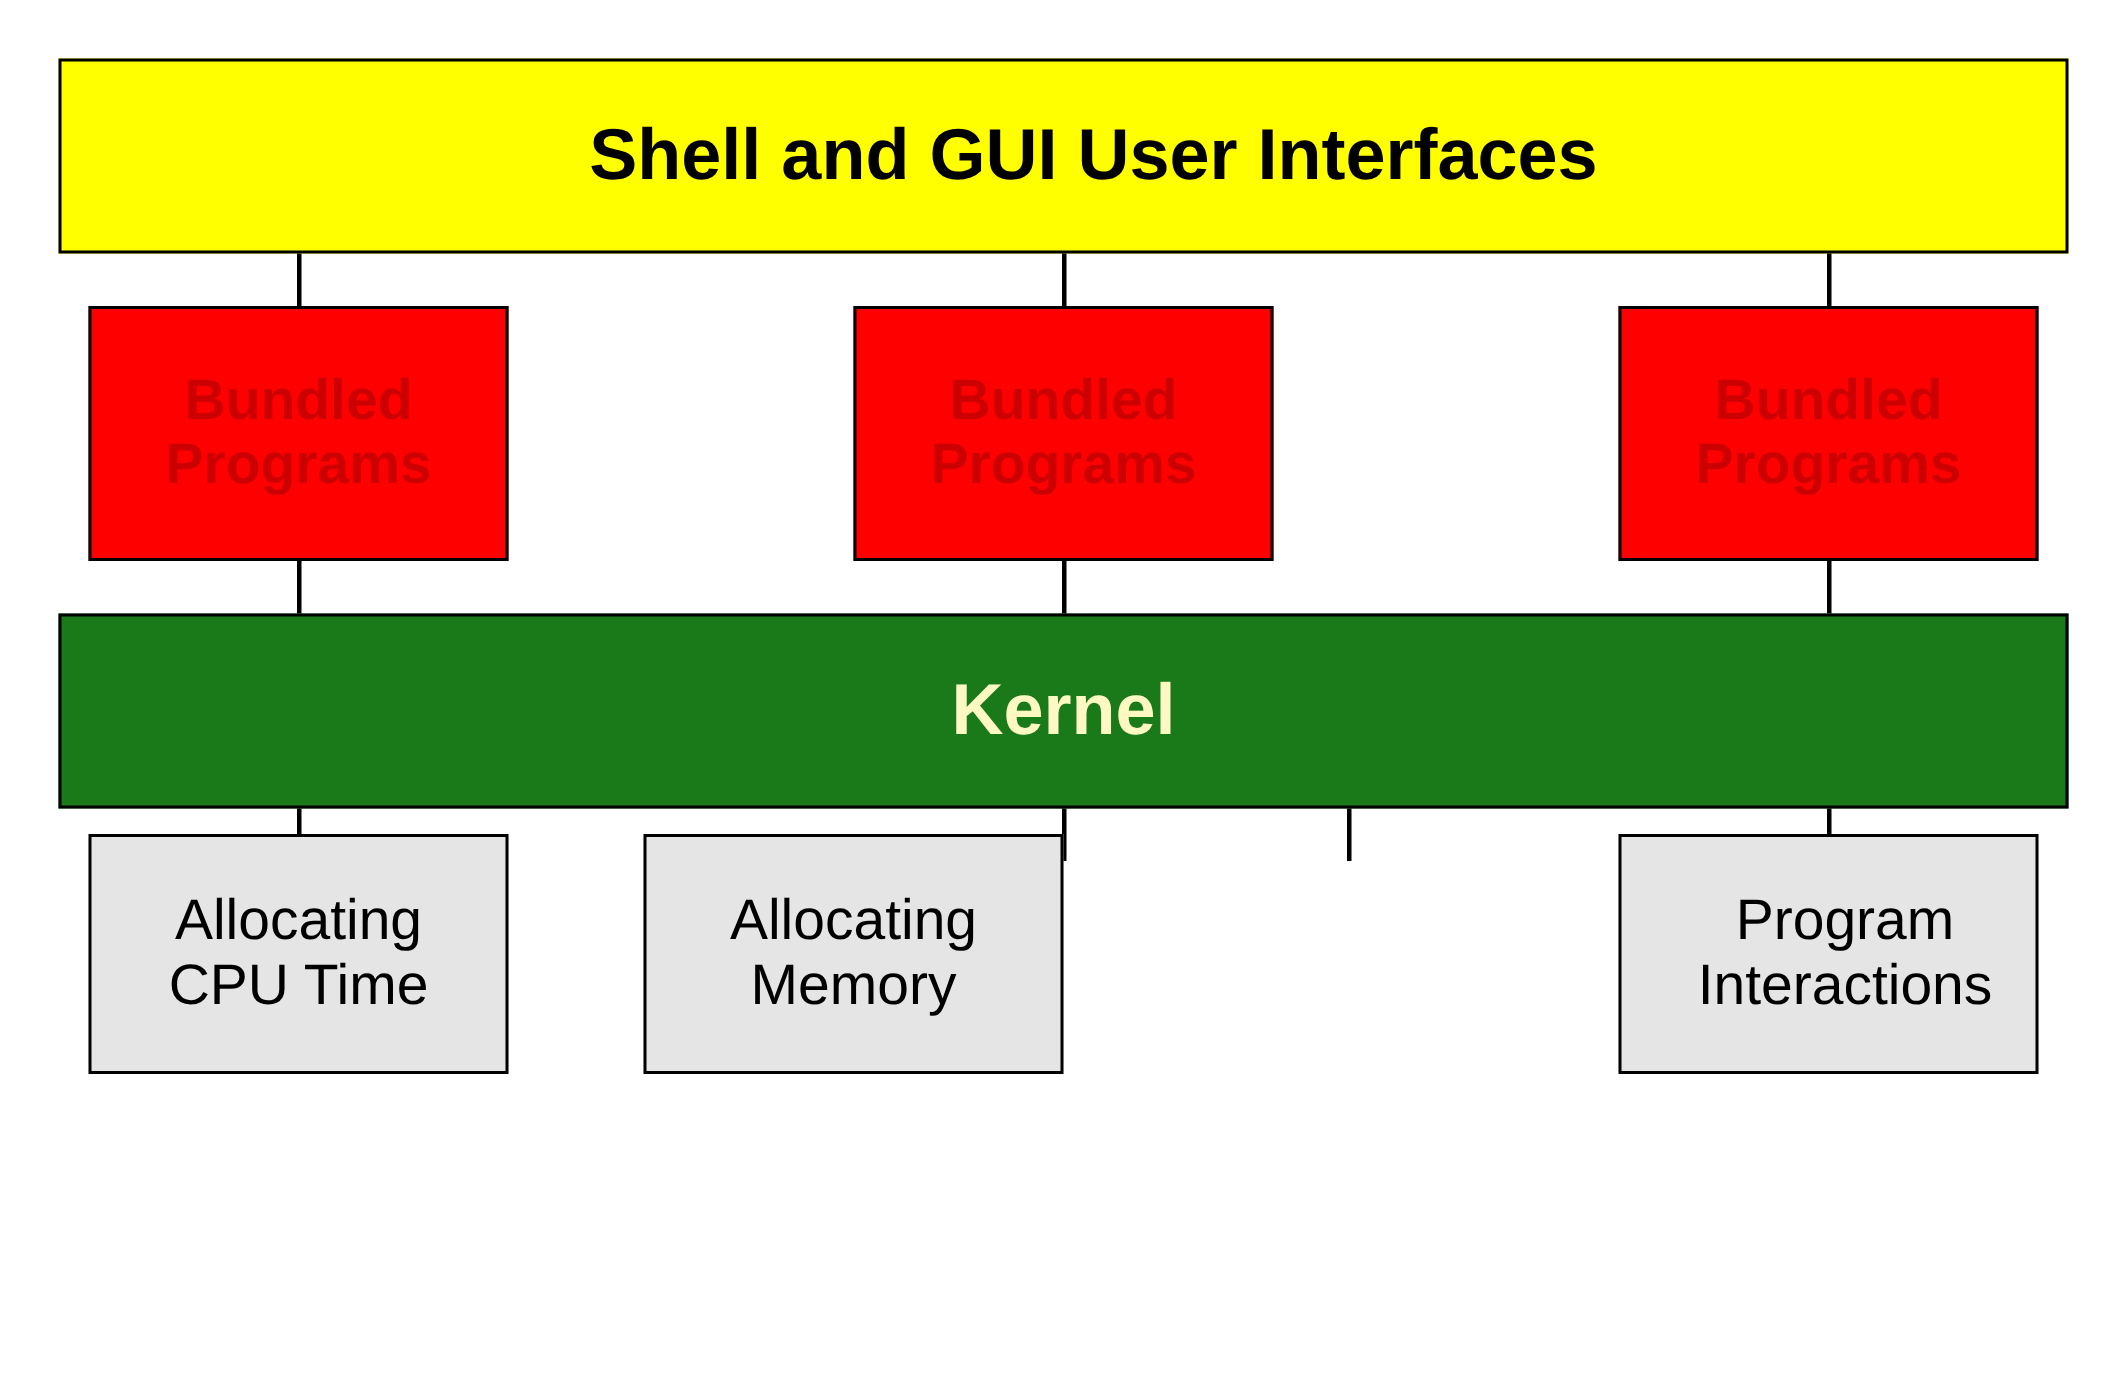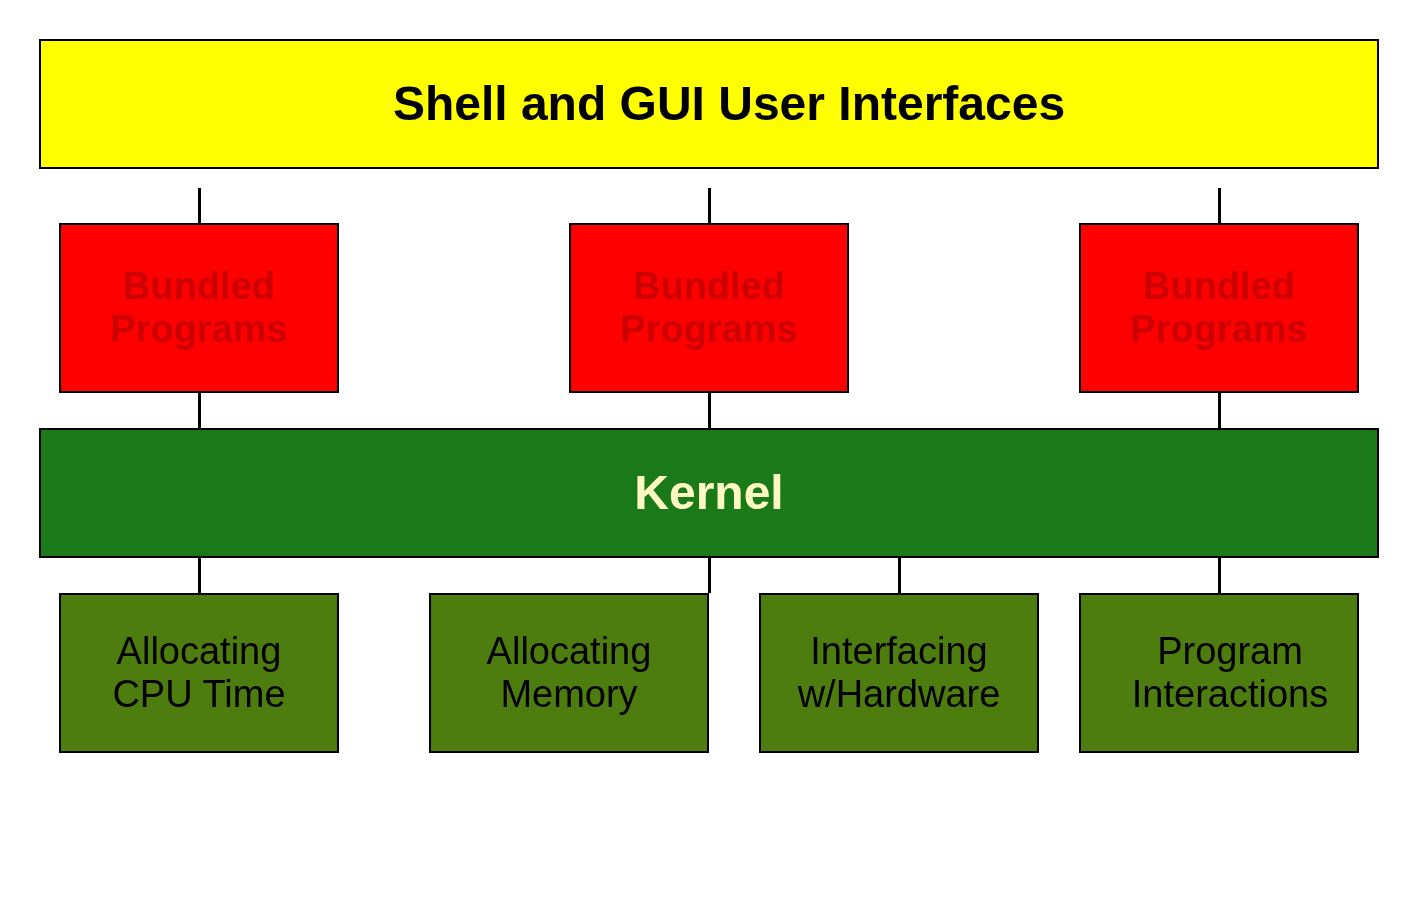--- a/index.html
+++ b/index.html
@@ -46,21 +46,20 @@
       font-weight: bold;
       color: #000;
     }
 
     
     .middle-section {
       width: 100%;
       height: 240px;
       position: relative;
       flex-shrink: 0;
-      margin-top: 19px;
     }
 
     
     .vert-line {
       position: absolute;
       width: 3px;
       background: #000;
       top: 0;
       height: 100%;
     }
@@ -102,32 +101,32 @@
     
     .bottom-section {
       width: 100%;
       height: 200px;
       position: relative;
       flex-shrink: 0;
     }
 
     .bottom-box {
       position: absolute;
-      background: #4d7c0f;
+      background: #e5e5e5;
       border: 2.5px solid #000;
       display: flex;
       align-items: center;
       justify-content: center;
       text-align: center;
       font-size: 38px;
       font-weight: normal;
       color: #000;
       width: 280px;
       height: 160px;
-      top: 35px;
+      top: 17px;
     }
 
     
     .bottom-vert-line {
       position: absolute;
       width: 3px;
       background: #000;
       top: 0;
       height: 35px;
     }
@@ -173,23 +172,20 @@
     <div class="bottom-vert-line" style="left: calc(1180px - 1.5px);"></div>
 
     <div class="bottom-box" style="left: 20px;">
       <span>Allocating<br>CPU Time</span>
     </div>
 
     <div class="bottom-box" style="left: 390px;">
       <span>Allocating<br>Memory</span>
     </div>
 
-    <div class="bottom-box" style="left: 720px;">
-      <span>Interfacing<br>w/Hardware</span>
-    </div>
 
     <div class="bottom-box" style="left: 1040px; padding-left: 22px;">
       <span>Program<br>Interactions</span>
     </div>
 
   </div>
 
 </div>
 
 </body></html>

